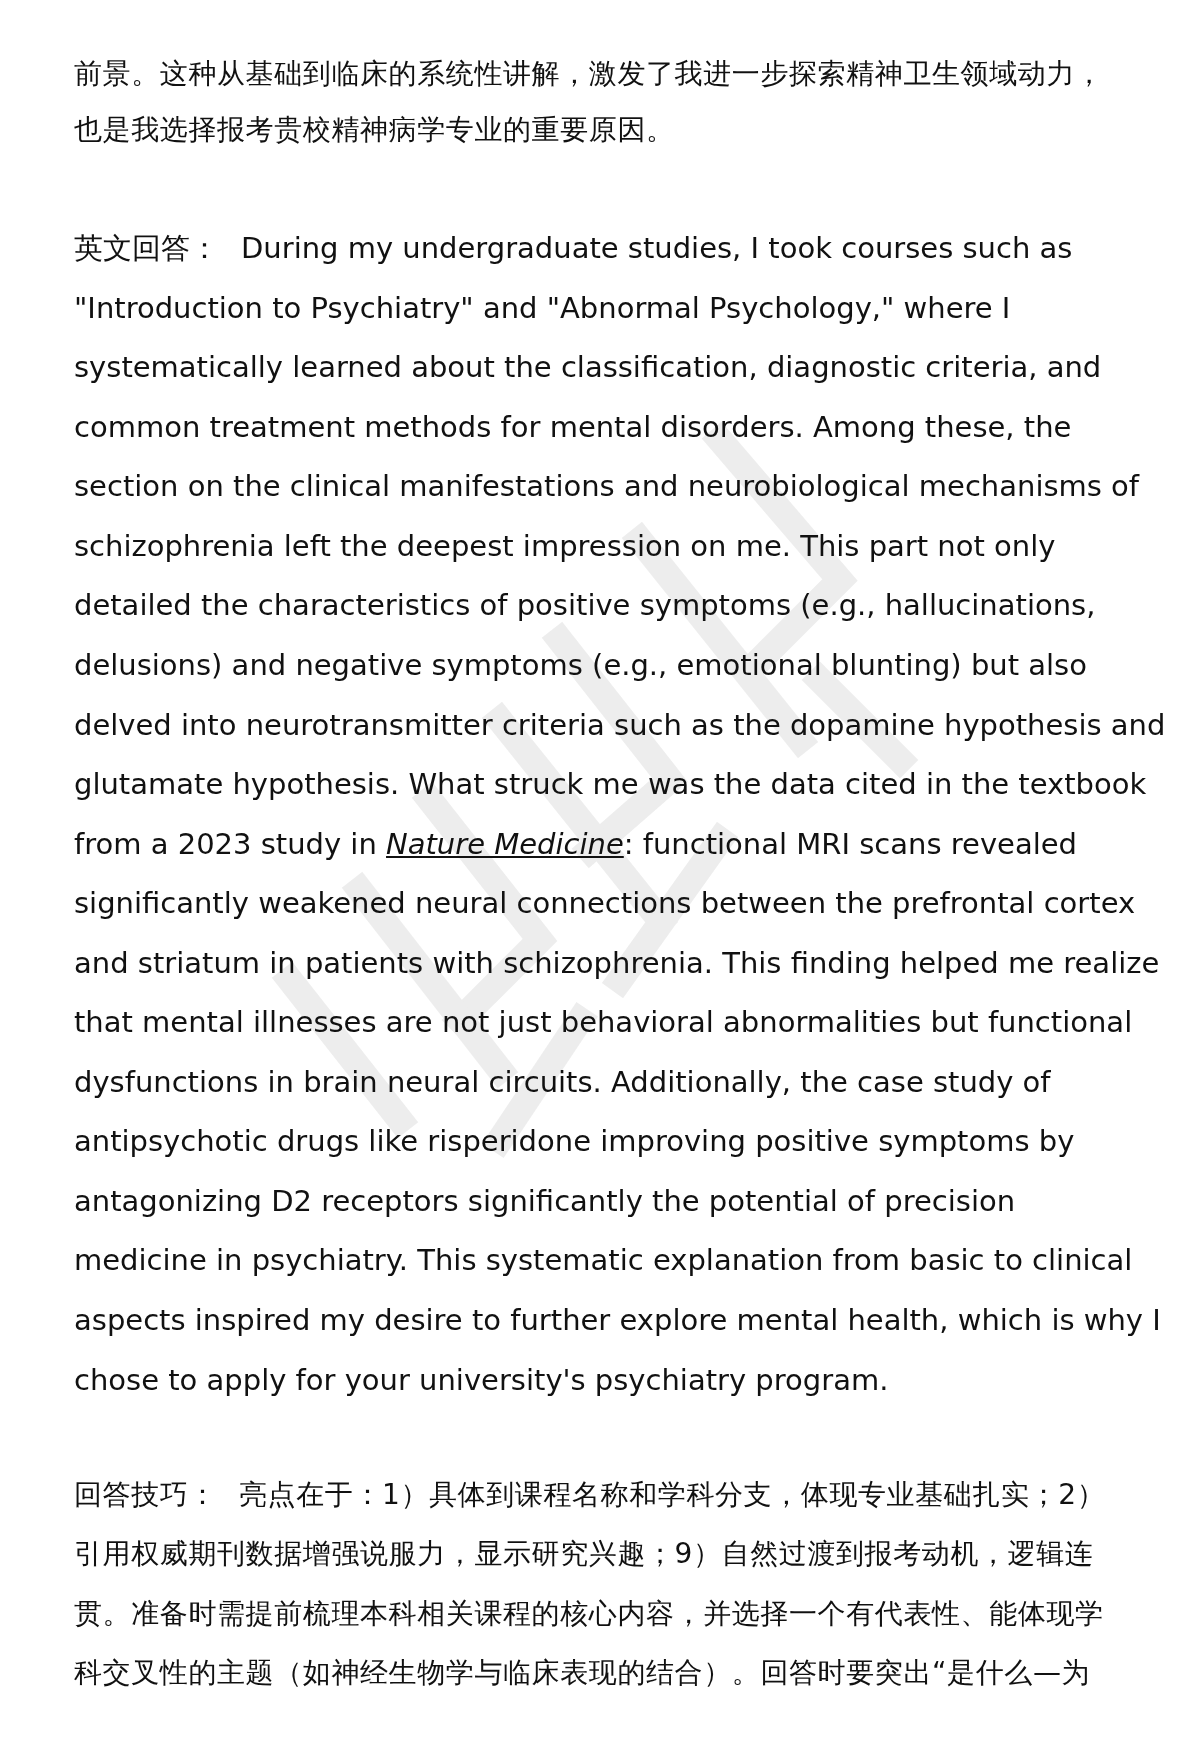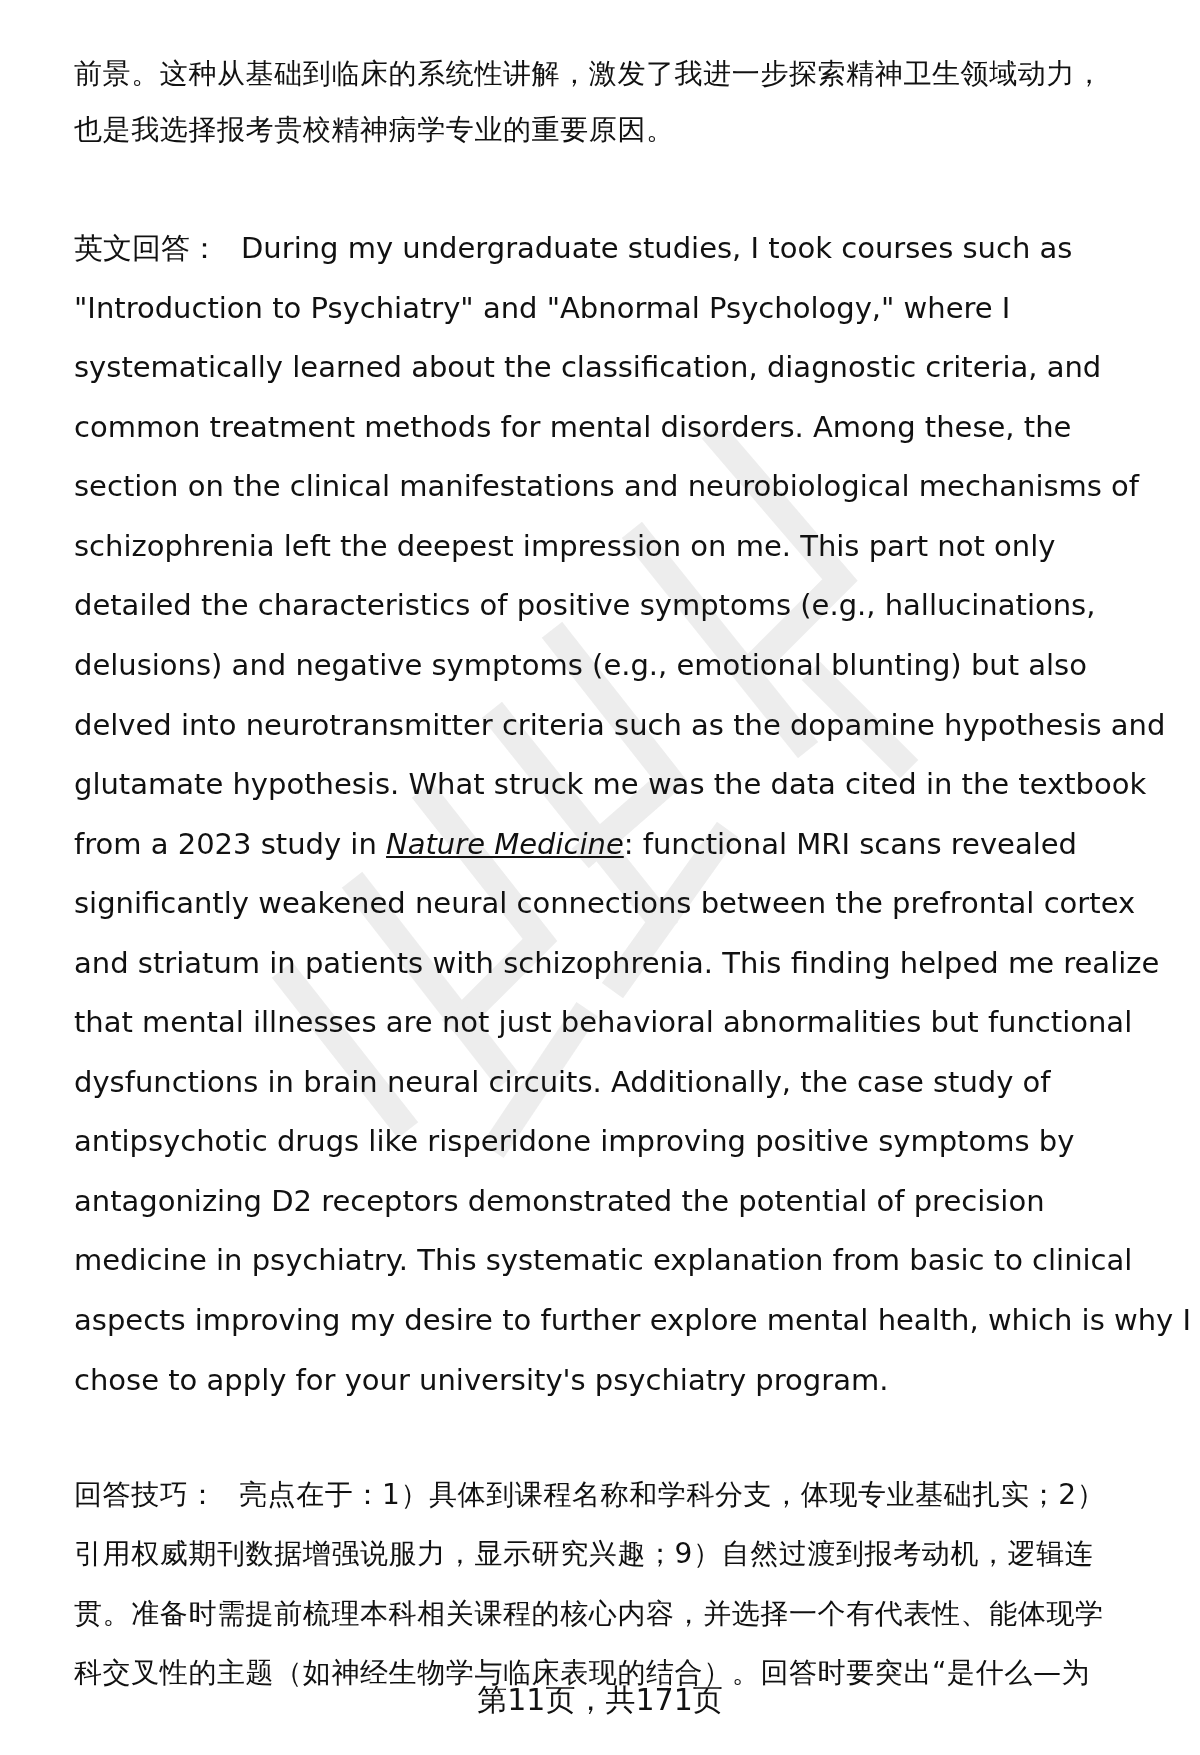--- a/index.html
+++ b/index.html
@@ -97,27 +97,26 @@
     <div class="line" style="top:661px">delved into neurotransmitter criteria such as the dopamine hypothesis and</div>
     <div class="line" style="top:720px">glutamate hypothesis. What struck me was the data cited in the textbook</div>
     <div class="line" style="top:780px">
       <span>from a 2023 study in </span><span class="em">Nature Medicine</span><span>: functional MRI scans revealed</span>
     </div>
     <div class="line" style="top:839px">significantly weakened neural connections between the prefrontal cortex</div>
     <div class="line" style="top:899px">and striatum in patients with schizophrenia. This finding helped me realize</div>
     <div class="line" style="top:958px">that mental illnesses are not just behavioral abnormalities but functional</div>
     <div class="line" style="top:1018px">dysfunctions in brain neural circuits. Additionally, the case study of</div>
     <div class="line" style="top:1077px">antipsychotic drugs like risperidone improving positive symptoms by</div>
-    <div class="line" style="top:1137px">antagonizing D2 receptors demonstrated the potential of precision</div>
+    <div class="line" style="top:1137px">antagonizing D2 receptors significantly the potential of precision</div>
     <div class="line" style="top:1196px">medicine in psychiatry. This systematic explanation from basic to clinical</div>
-    <div class="line" style="top:1256px">aspects improving my desire to further explore mental health, which is why I</div>
+    <div class="line" style="top:1256px">aspects inspired my desire to further explore mental health, which is why I</div>
     <div class="line" style="top:1316px">chose to apply for your university's psychiatry program.</div>
 
     <div class="line zh" style="top:1431px">
       <span class="label">回答技巧：</span><span>亮点在于：1）具体到课程名称和学科分支，体现专业基础扎实；2）</span>
     </div>
     <div class="line zh" style="top:1490px">引用权威期刊数据增强说服力，显示研究兴趣；9）自然过渡到报考动机，逻辑连</div>
     <div class="line zh" style="top:1550px">贯。准备时需提前梳理本科相关课程的核心内容，并选择一个有代表性、能体现学</div>
     <div class="line zh" style="top:1609px">科交叉性的主题（如神经生物学与临床表现的结合）。回答时要突出“是什么—为</div>
   </div>
 
-  <div class="footer">第11页，共171页</div>
 </div>
 
 </body></html>

